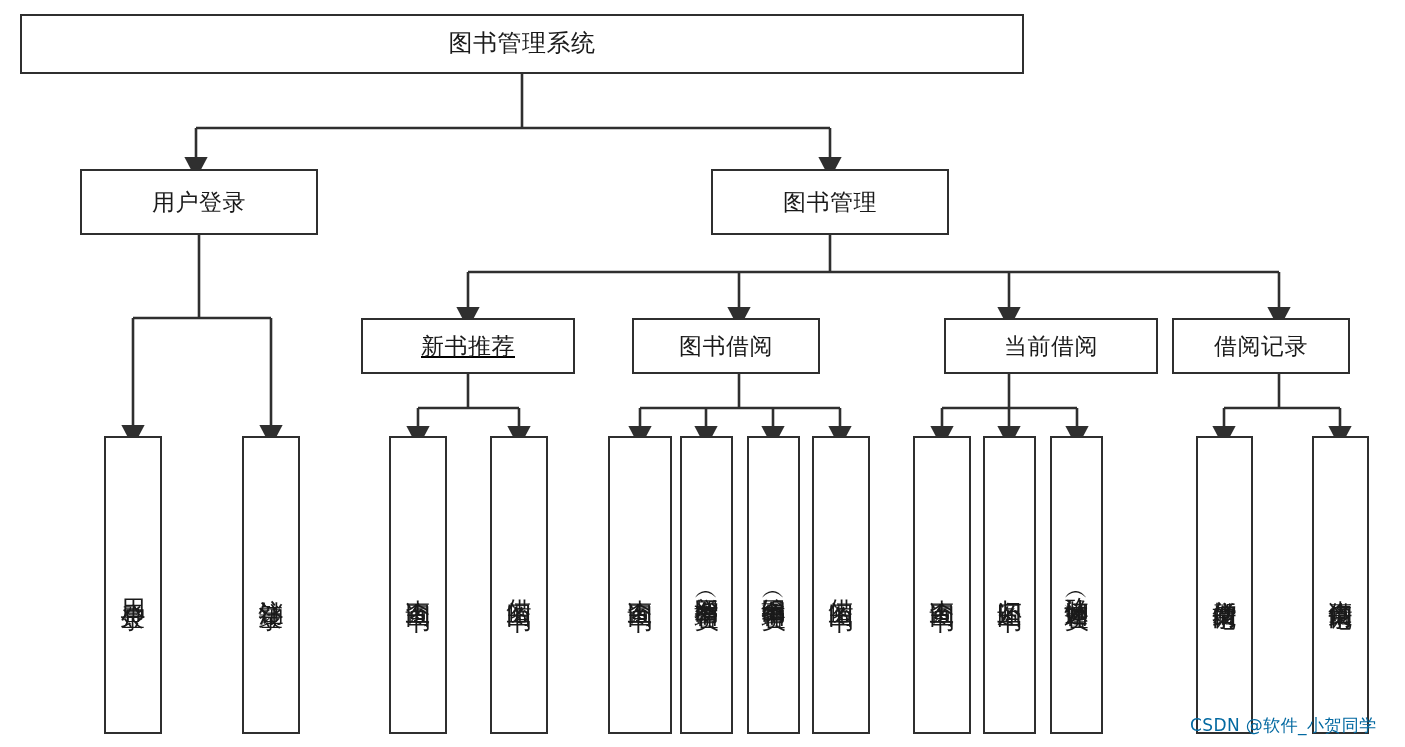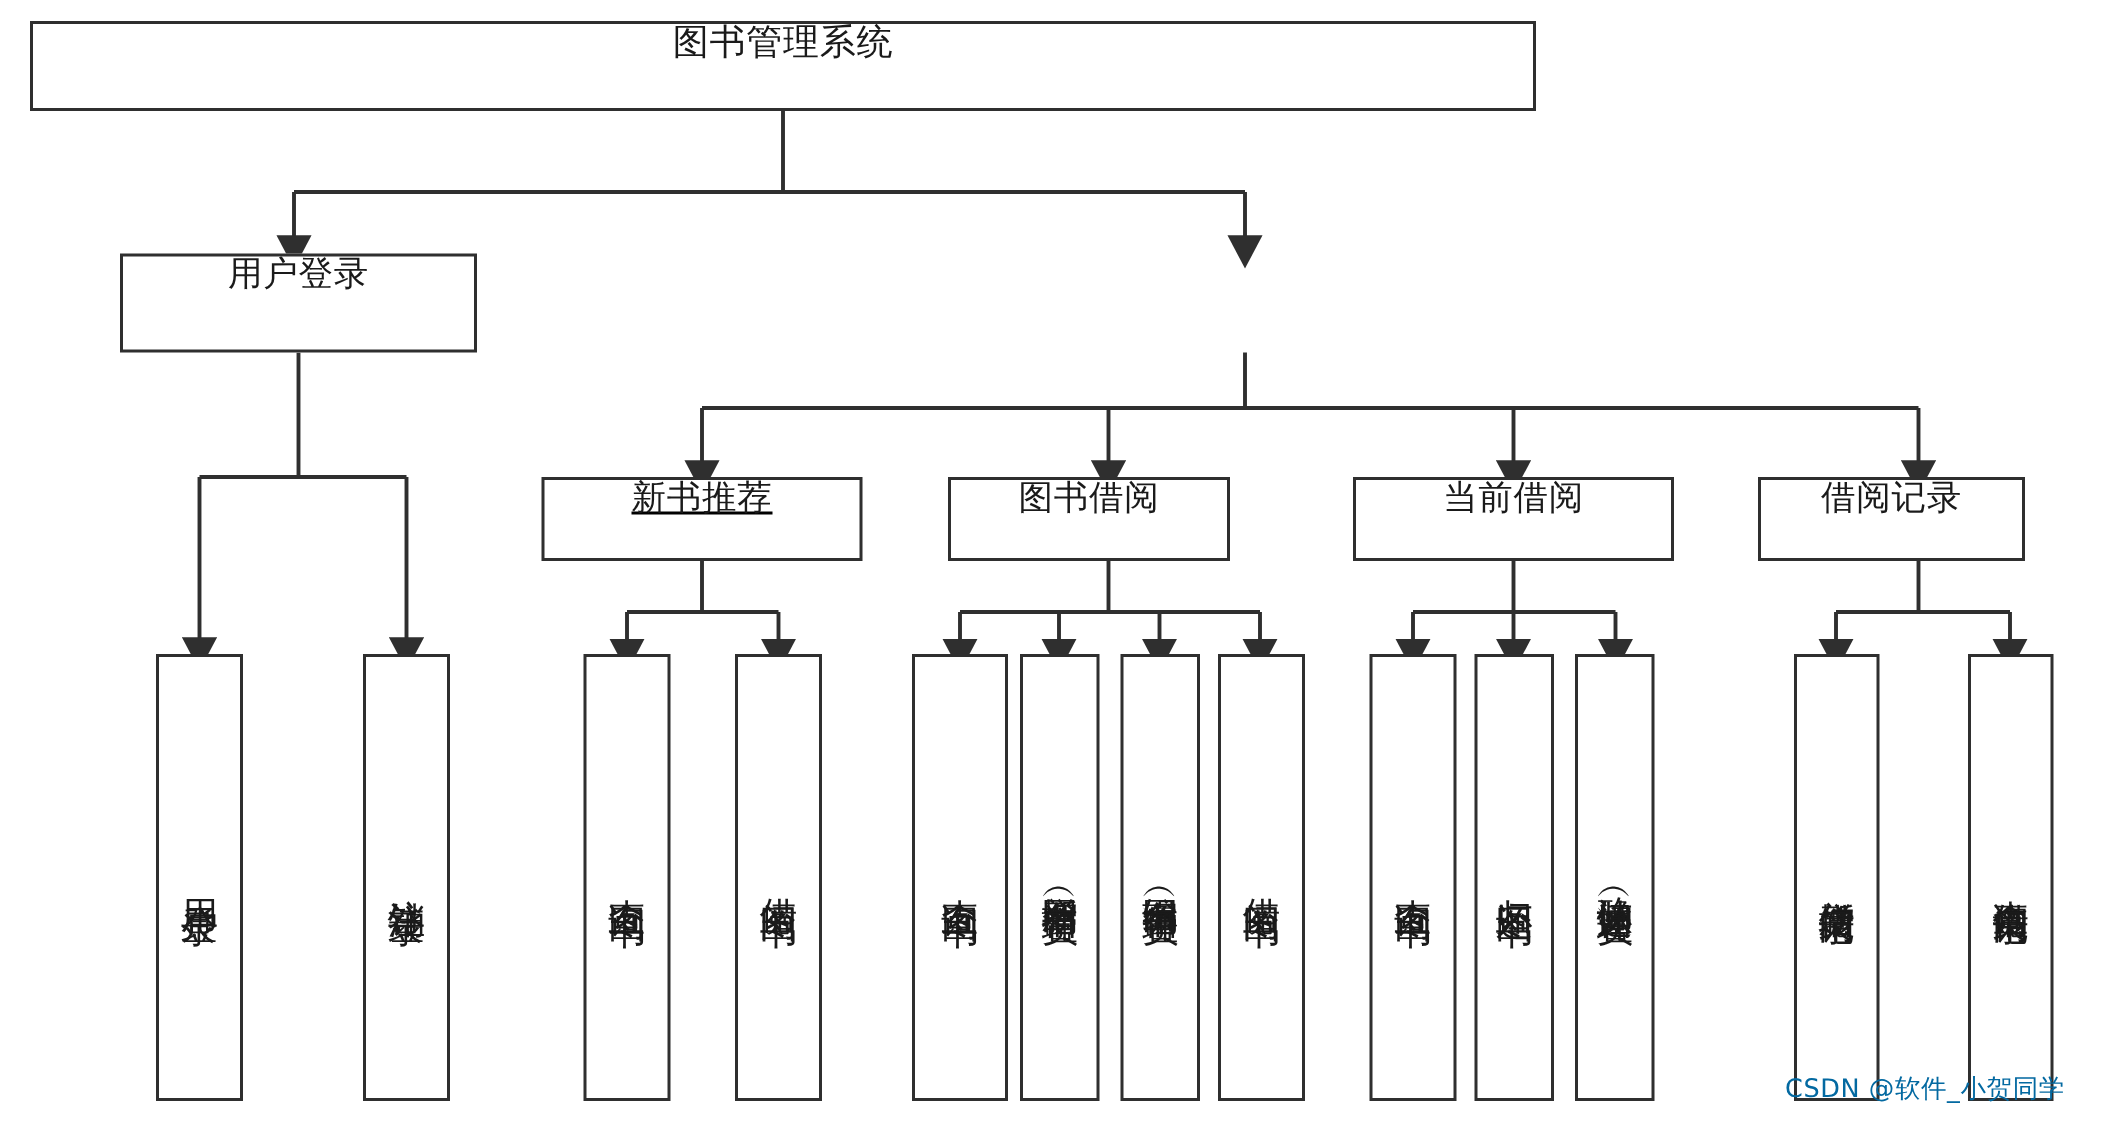--- a/index.html
+++ b/index.html
@@ -25,20 +25,21 @@
     top: 0;
     width: 1405px;
     height: 747px;
   }
   .node {
     position: absolute;
     box-sizing: border-box;
     background: #ffffff;
     border: 2.6px solid #2f2f2f;
     display: flex;
+    align-items: center;
     justify-content: center;
     overflow: hidden;
   }
   .node .label {
     color: #1a1a1a;
     line-height: 1.08;
     text-align: center;
     letter-spacing: 0.5px;
     white-space: pre;
   }
@@ -131,28 +132,31 @@
     </g>
   </svg>
 
   <div class="node horiz root" style="left:20px; top:14px; width:1004px; height:60px;">
     <span class="label">图书管理系统</span>
   </div>
 
   <div class="node horiz" style="left:80px; top:169px; width:238px; height:66px;">
     <span class="label">用户登录</span>
   </div>
+  <div class="node horiz" style="left:711px; top:169px; width:238px; height:66px;">
+    <span class="label">图书管理</span>
+  </div>
 
   <div class="node horiz" style="left:361px; top:318px; width:214px; height:56px;text-decoration:underline;">
     <span class="label">新书推荐</span>
   </div>
   <div class="node horiz" style="left:632px; top:318px; width:188px; height:56px;">
     <span class="label">图书借阅</span>
   </div>
-  <div class="node horiz" style="left:902px; top:318px; width:214px; height:56px;">
+  <div class="node horiz" style="left:944px; top:318px; width:214px; height:56px;">
     <span class="label">当前借阅</span>
   </div>
   <div class="node horiz" style="left:1172px; top:318px; width:178px; height:56px;">
     <span class="label">借阅记录</span>
   </div>
 
   <div class="node vert" style="left:104px; top:436px; width:58px; height:298px;">
     <span class="label">用户登录</span>
   </div>
   <div class="node vert" style="left:242px; top:436px; width:58px; height:298px;">

